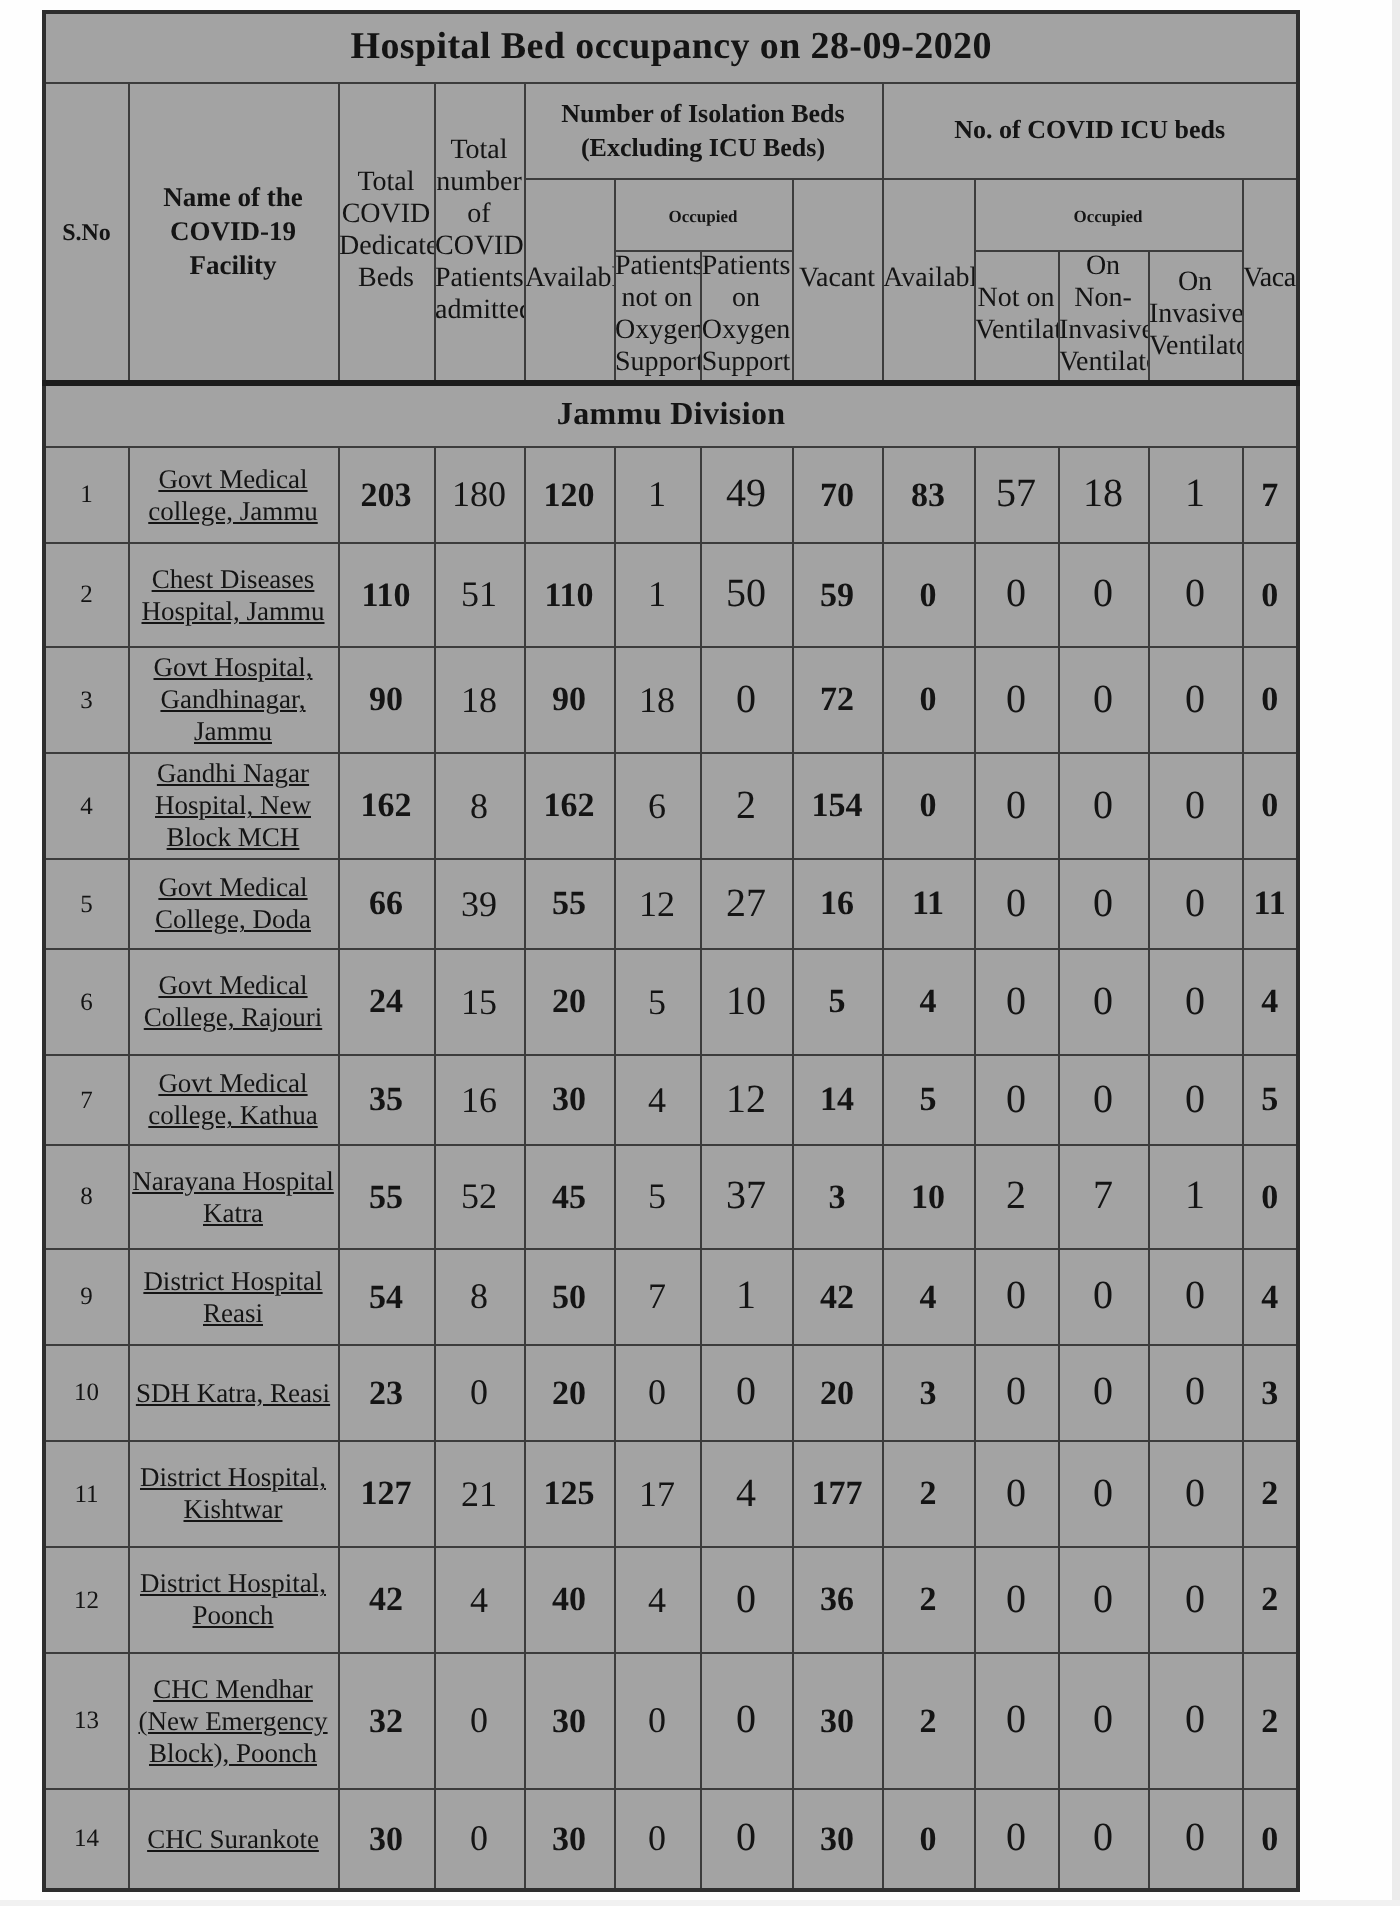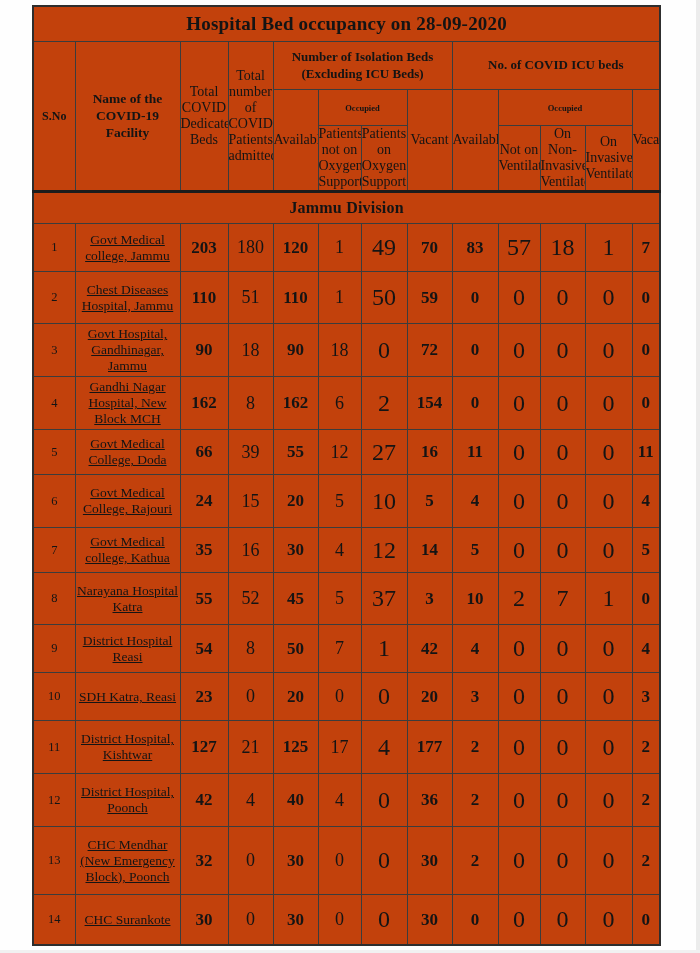--- a/index.html
+++ b/index.html
@@ -25,27 +25,27 @@
     background: #ececec;
   }
   .scan-edge-bottom {
     position: absolute;
     left: 0; bottom: 0;
     width: 100%; height: 3px;
     background: #f1f1f1;
   }
   table.occupancy {
     position: absolute;
-    left: 32px;
+    left: 21px;
     top: 5px;
     width: 629px;
     border-collapse: collapse;
     table-layout: fixed;
     border: 2.5px solid #2e2e2e;
-    background: #c2410c;
+    background: #a3a3a3;
   }
   table.occupancy th, table.occupancy td {
     border: 1.5px solid #3c3c3c;
     padding: 0;
     text-align: center;
     vertical-align: middle;
     overflow: hidden;
   }
   tr.title-row th {
     height: 34px;
@@ -77,21 +77,21 @@
   td.sno { font-size: 12.5px; }
   td.fname {
     text-align: left;
     font-size: 13.5px;
     line-height: 1.18;
     padding: 3px 3px 3px 6px;
     text-decoration: underline;
   }
   td.v { font-size: 18px; }
   td.v.b { font-size: 17px; font-weight: bold; }
-  td.v.big { font-size: 24px; font-weight: normal; }
+  td.v.big { font-size: 20px; font-weight: normal; }
   tbody tr:nth-child(1)  { height: 48px; }
   tbody tr:nth-child(2)  { height: 52px; }
   tbody tr:nth-child(3)  { height: 53px; }
   tbody tr:nth-child(4)  { height: 53px; }
   tbody tr:nth-child(5)  { height: 45px; }
   tbody tr:nth-child(6)  { height: 53px; }
   tbody tr:nth-child(7)  { height: 45px; }
   tbody tr:nth-child(8)  { height: 52px; }
   tbody tr:nth-child(9)  { height: 48px; }
   tbody tr:nth-child(10) { height: 48px; }

